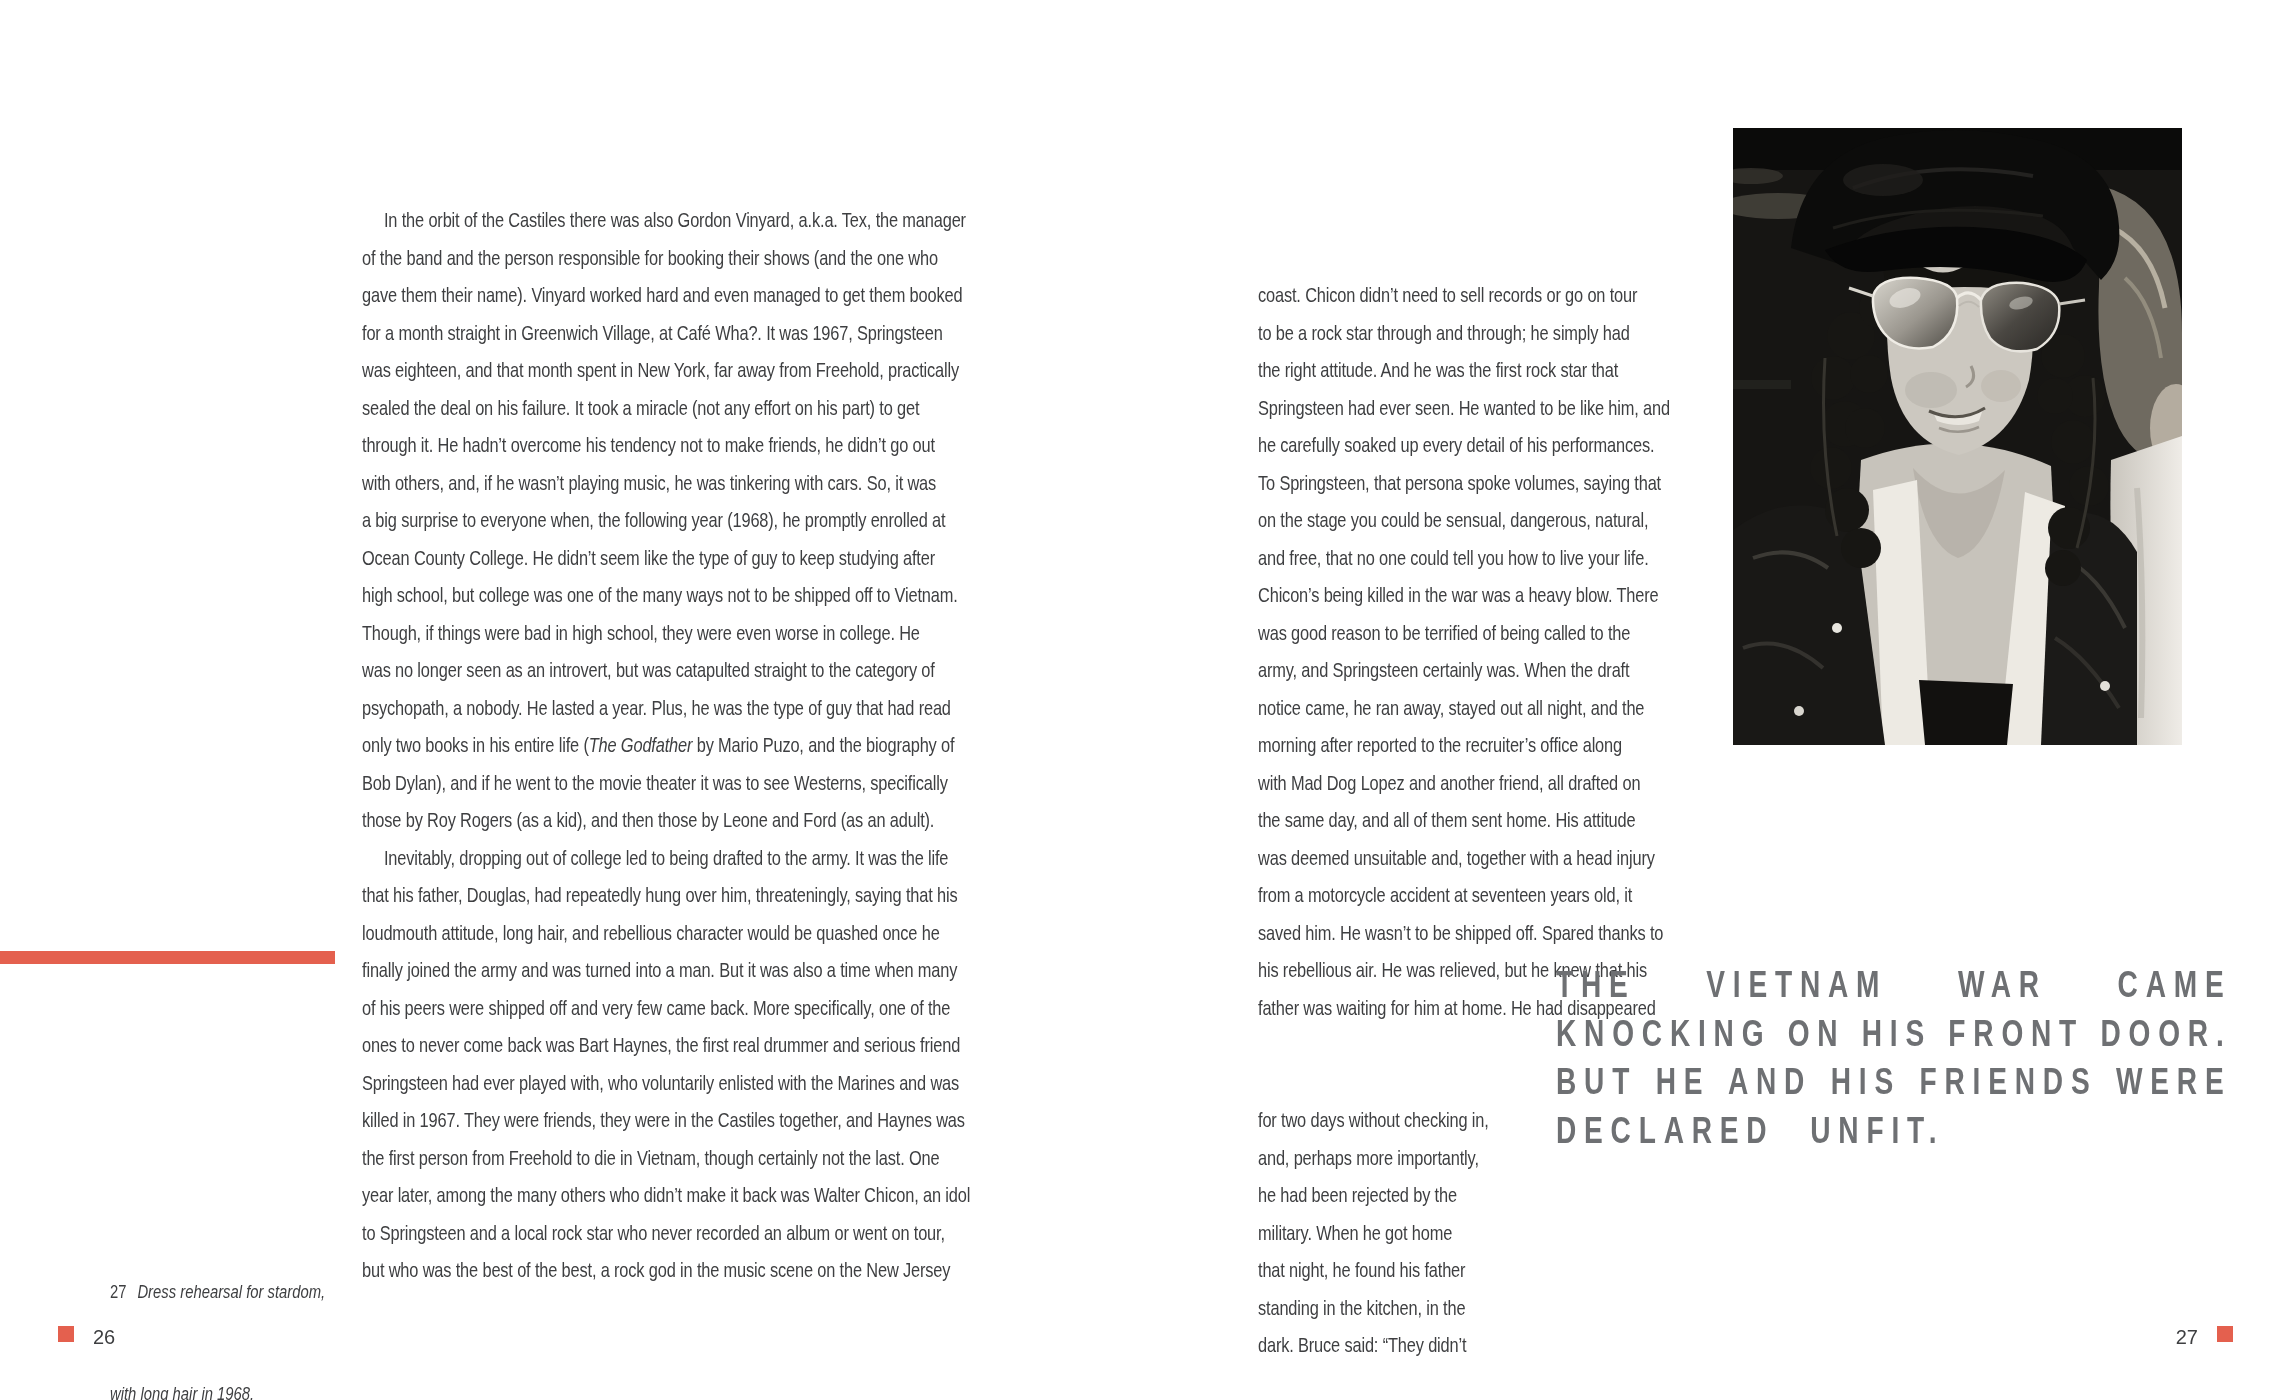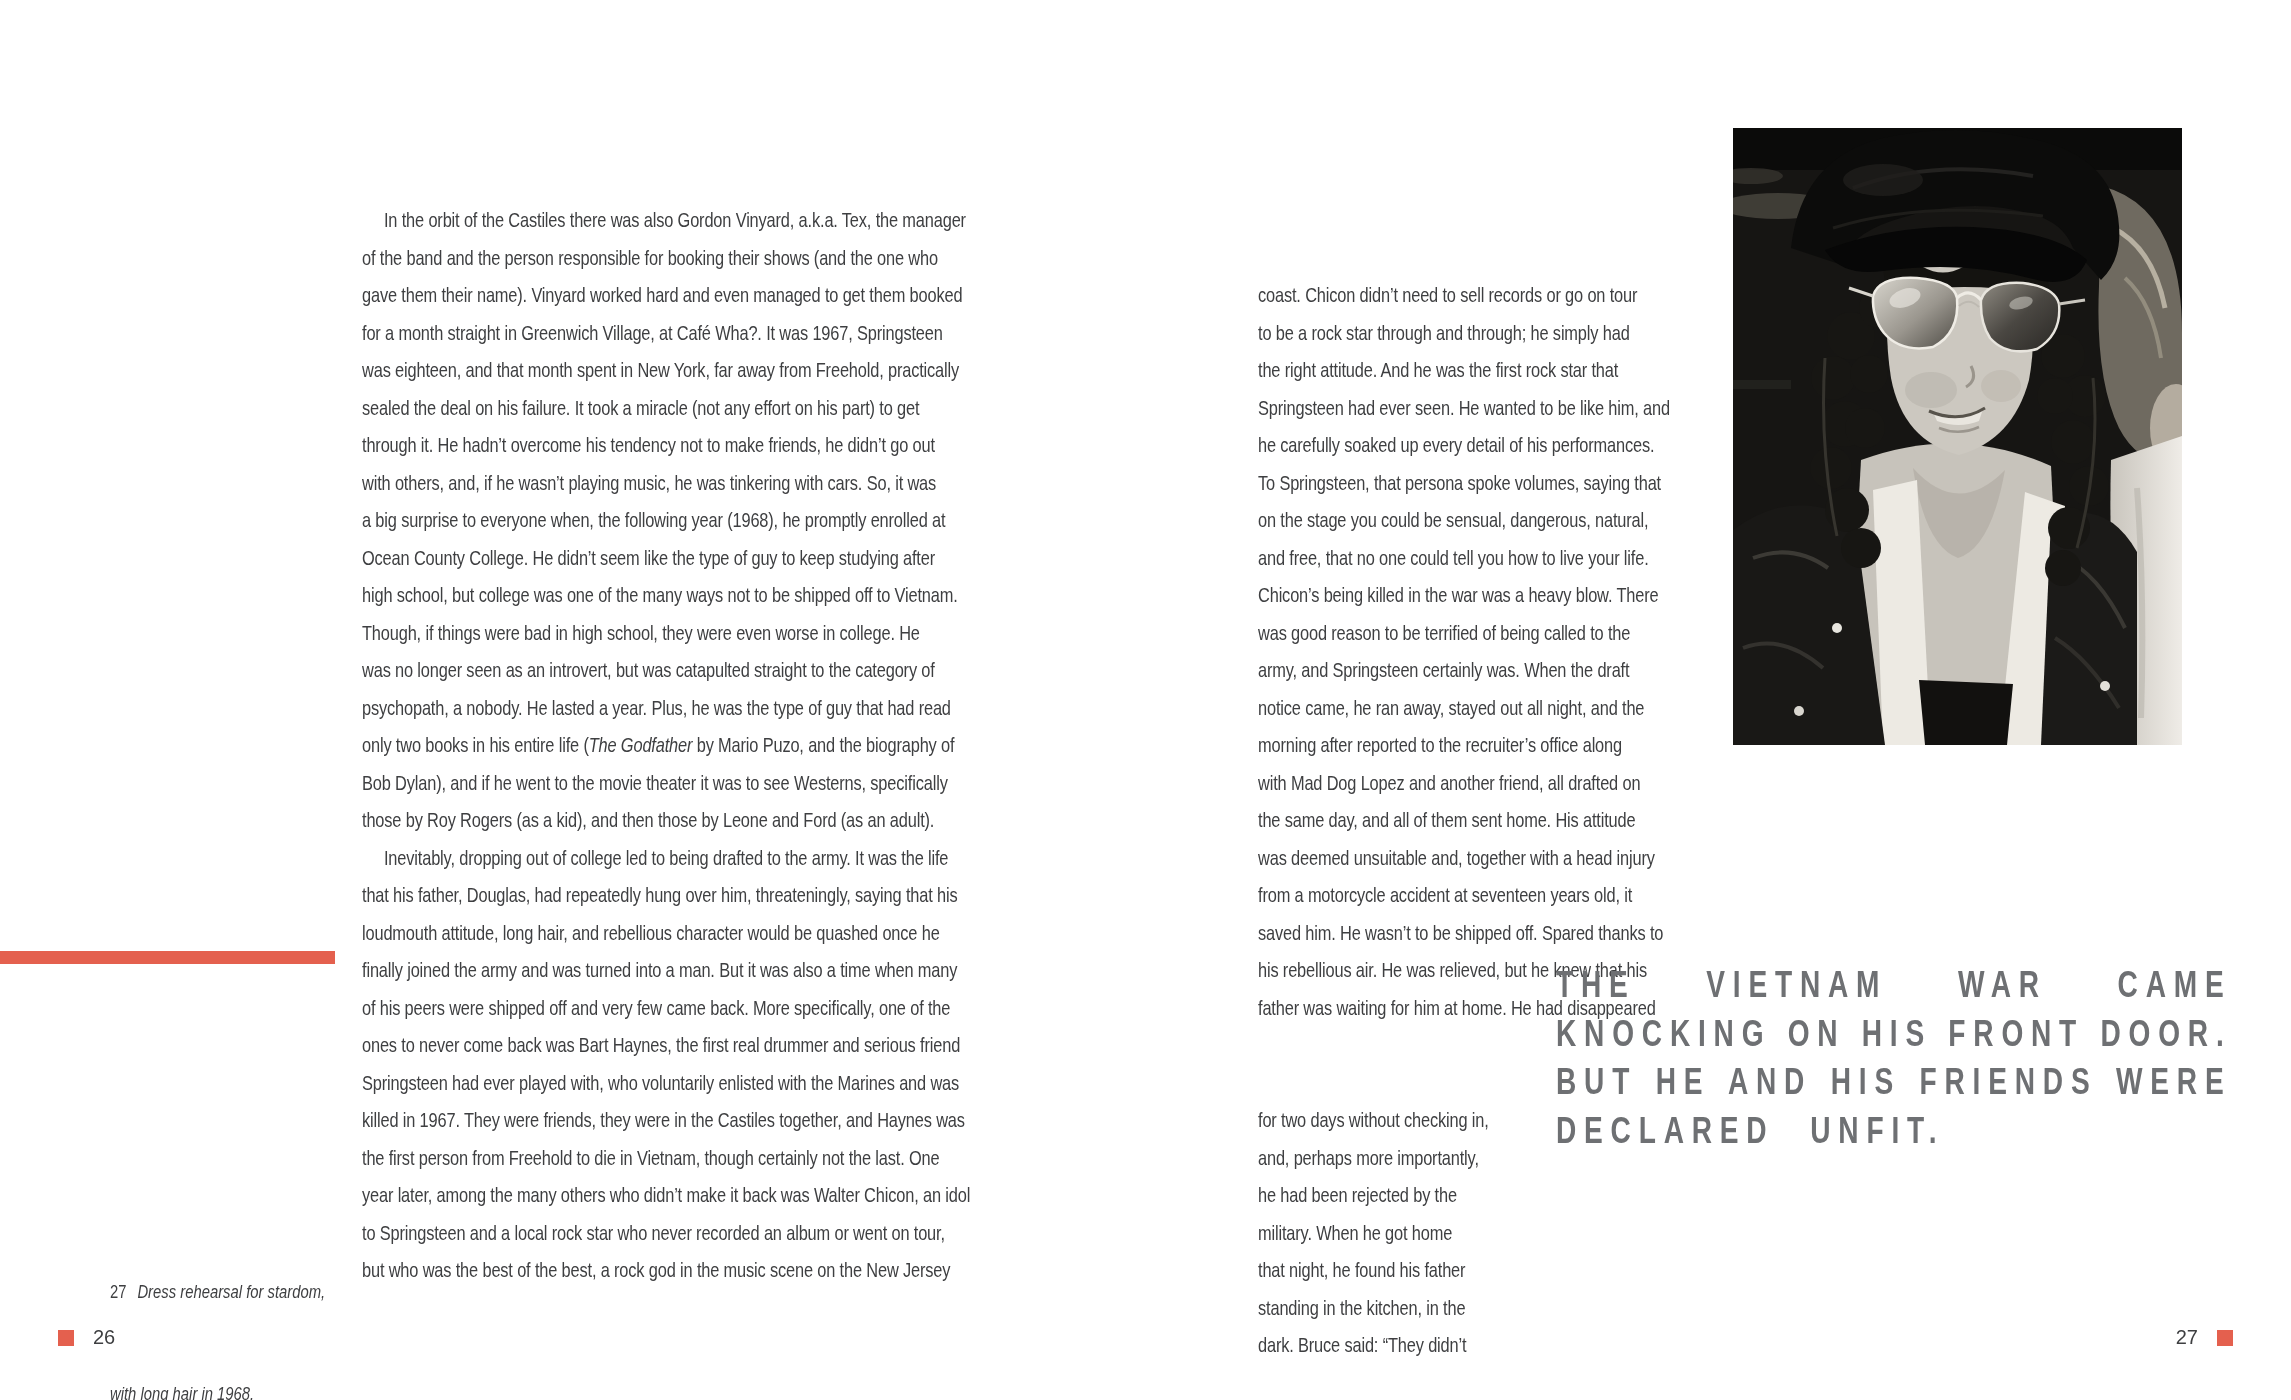--- a/index.html
+++ b/index.html
@@ -48,21 +48,21 @@
   .caption {
     position:absolute; left:110px; top:1207px;
     color:#3e3f41; font-size:19px; line-height:34px;
     transform:scaleX(0.78); transform-origin:0 0;
     white-space:pre;
   }
   .caption .cap-text { font-style:italic; }
   .caption .cap-num { font-style:normal; padding-right:14px; }
 
   
-  .footer { position:absolute; display:flex; align-items:center; gap:19px; color:#3e3f41; font-size:20px; }
+  .footer { position:absolute; display:flex; gap:19px; color:#3e3f41; font-size:20px; }
   #footer-left  { left:58px;  top:1326px; }
   #footer-right { right:58px; top:1326px; }
   .sq { width:16px; height:16px; display:inline-block; }
 </style>
 </head>
 <body>
 
 <div class="spread">
 
   <div class="col" id="left-col"><div class="ln"><span>     In the orbit of the Castiles there was also Gordon Vinyard, a.k.a. Tex, the manager</span></div><div class="ln"><span>of the band and the person responsible for booking their shows (and the one who</span></div><div class="ln"><span>gave them their name). Vinyard worked hard and even managed to get them booked</span></div><div class="ln"><span>for a month straight in Greenwich Village, at Café Wha?. It was 1967, Springsteen</span></div><div class="ln"><span>was eighteen, and that month spent in New York, far away from Freehold, practically</span></div><div class="ln"><span>sealed the deal on his failure. It took a miracle (not any effort on his part) to get</span></div><div class="ln"><span>through it. He hadn’t overcome his tendency not to make friends, he didn’t go out</span></div><div class="ln"><span>with others, and, if he wasn’t playing music, he was tinkering with cars. So, it was</span></div><div class="ln"><span>a big surprise to everyone when, the following year (1968), he promptly enrolled at</span></div><div class="ln"><span>Ocean County College. He didn’t seem like the type of guy to keep studying after</span></div><div class="ln"><span>high school, but college was one of the many ways not to be shipped off to Vietnam.</span></div><div class="ln"><span>Though, if things were bad in high school, they were even worse in college. He</span></div><div class="ln"><span>was no longer seen as an introvert, but was catapulted straight to the category of</span></div><div class="ln"><span>psychopath, a nobody. He lasted a year. Plus, he was the type of guy that had read</span></div><div class="ln"><span>only two books in his entire life (</span><span class="it">The Godfather</span><span> by Mario Puzo, and the biography of</span></div><div class="ln"><span>Bob Dylan), and if he went to the movie theater it was to see Westerns, specifically</span></div><div class="ln"><span>those by Roy Rogers (as a kid), and then those by Leone and Ford (as an adult).</span></div><div class="ln"><span>     Inevitably, dropping out of college led to being drafted to the army. It was the life</span></div><div class="ln"><span>that his father, Douglas, had repeatedly hung over him, threateningly, saying that his</span></div><div class="ln"><span>loudmouth attitude, long hair, and rebellious character would be quashed once he</span></div><div class="ln"><span>finally joined the army and was turned into a man. But it was also a time when many</span></div><div class="ln"><span>of his peers were shipped off and very few came back. More specifically, one of the</span></div><div class="ln"><span>ones to never come back was Bart Haynes, the first real drummer and serious friend</span></div><div class="ln"><span>Springsteen had ever played with, who voluntarily enlisted with the Marines and was</span></div><div class="ln"><span>killed in 1967. They were friends, they were in the Castiles together, and Haynes was</span></div><div class="ln"><span>the first person from Freehold to die in Vietnam, though certainly not the last. One</span></div><div class="ln"><span>year later, among the many others who didn’t make it back was Walter Chicon, an idol</span></div><div class="ln"><span>to Springsteen and a local rock star who never recorded an album or went on tour,</span></div><div class="ln"><span>but who was the best of the best, a rock god in the music scene on the New Jersey</span></div></div>

